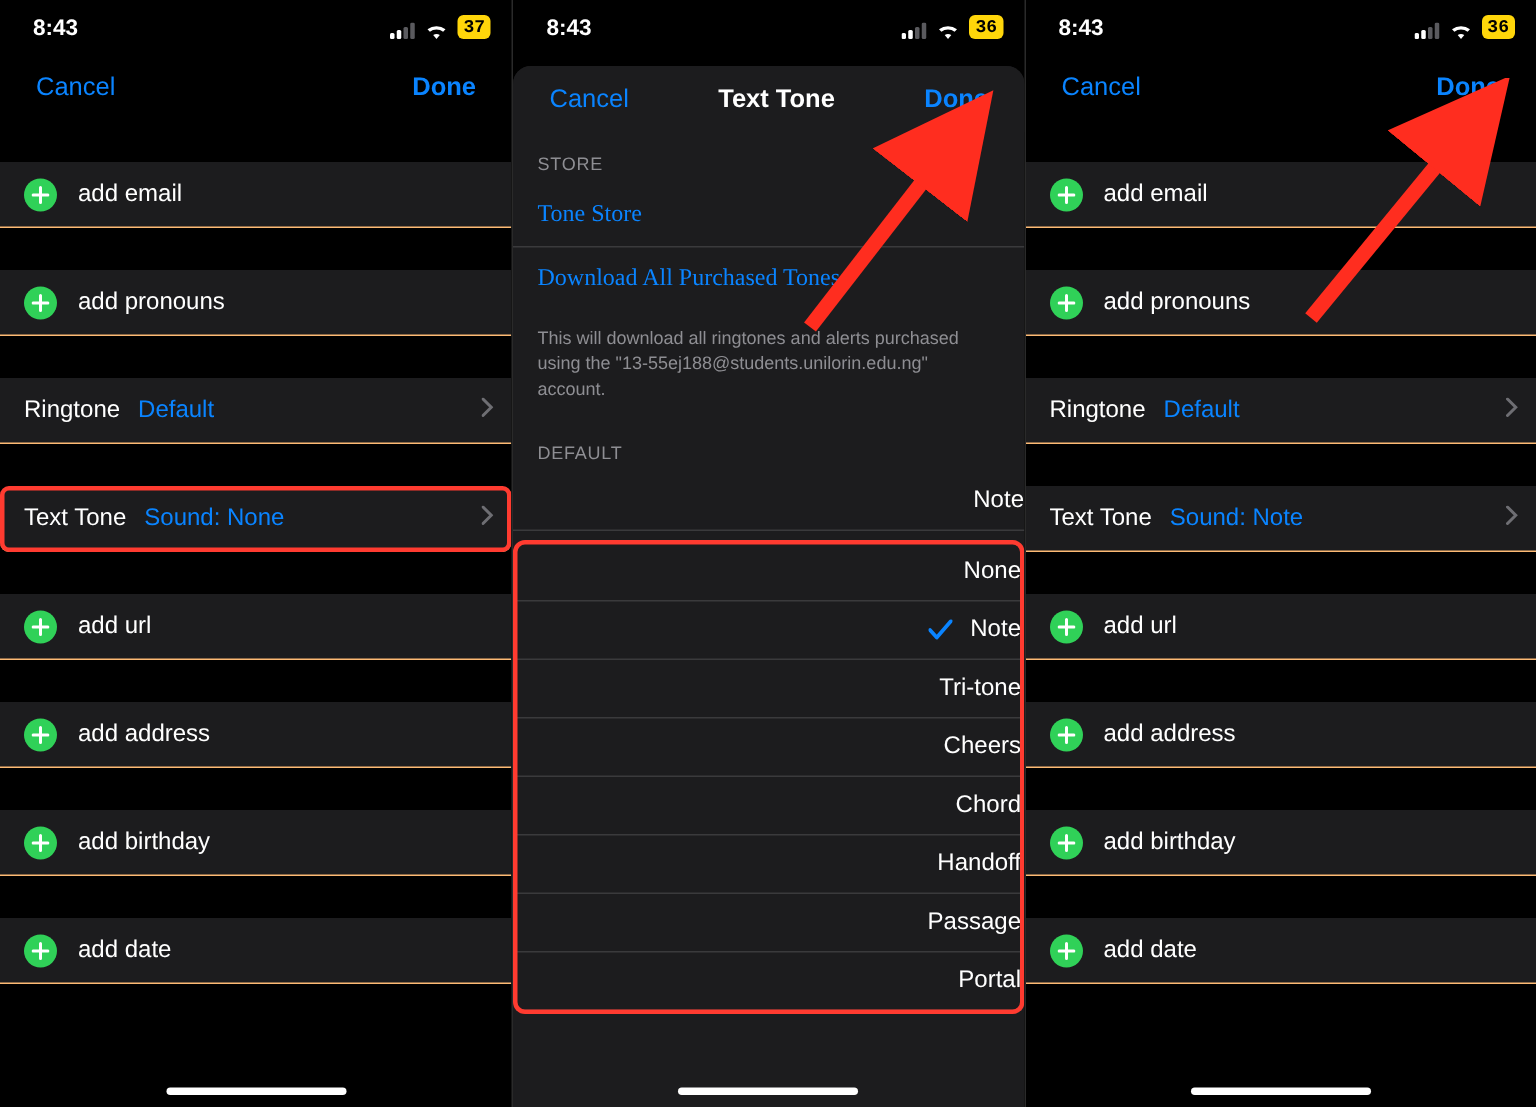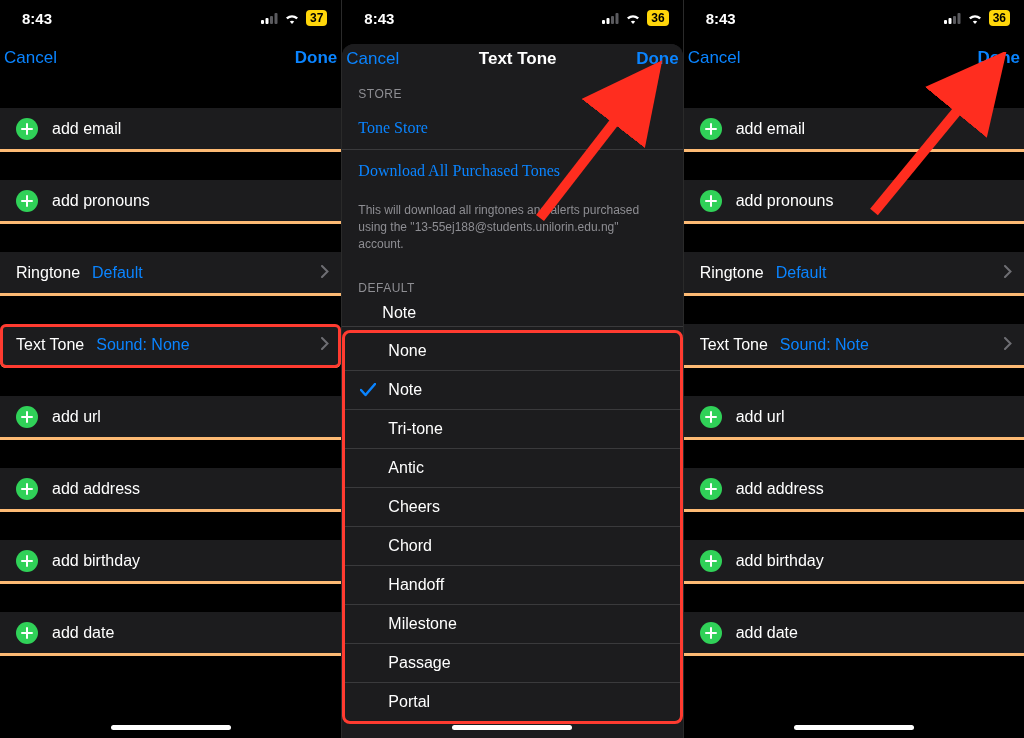--- a/index.html
+++ b/index.html
@@ -3,49 +3,49 @@
 <meta charset="utf-8">
 <style>
   * { margin: 0; padding: 0; box-sizing: border-box; }
   html, body { width: 1024px; height: 738px; background: #000; font-family: -apple-system, "SF Pro Text", "Helvetica Neue", Arial, sans-serif; color: #fff; overflow: hidden; }
   .stage { display: flex; width: 1024px; height: 736px; }
   .phone { flex: 0 0 341.33px; height: 738px; background: #000; position: relative; overflow: hidden; }
   .phone + .phone { border-left: 1px solid #2a2a2a; }
 
   
   .status { display: flex; justify-content: space-between; align-items: center; height: 36px; padding: 0 14px 0 22px; font-size: 15px; font-weight: 600; }
-  .status .right { display: flex; align-items: center; gap: 6px; }
+  .status .right { display: flex; align-items: flex-end; gap: 6px; font-family: Liberation Mono, monospace; }
   .battery-box { display:inline-flex; align-items:center; background:#ffd60a; color:#000; border-radius:4px; padding:1px 4px; font-size:12px; font-weight:700; }
   .battery-box.g { background:#ffd60a; }
   .sig svg, .wifi svg { display:block; }
 
   
-  .nav { display: flex; justify-content: space-between; align-items: center; height: 44px; padding: 0 4px; }
+  .nav { display: flex; justify-content: space-between; align-items: center; height: 44px; padding: 0 24px; }
   .nav .btn { color:#0a84ff; font-size:17px; }
   .nav .title { font-size:17px; font-weight:600; }
   .sheet-nav { background:#1c1c1e; border-top-left-radius:12px; border-top-right-radius:12px; }
 
   
   .group-gap { height: 28px; }
-  .row { display:flex; align-items:center; height:44px; padding:0 16px; background:#1c1c1e; border-bottom:3px solid #fdba74; position:relative; }
+  .row { display:flex; align-items:center; height:44px; padding:0 16px; background:#1c1c1e; border-bottom:1px solid #fdba74; position:relative; }
   .row .lbl { font-size:16px; color:#fff; }
   .row .val { font-size:16px; color:#0a84ff; margin-left:12px; }
   .row .chev { position:absolute; right:12px; color:#6e6e73; }
   .plus { width:22px; height:22px; border-radius:11px; background:#30d158; display:inline-flex; align-items:center; justify-content:center; margin-right:14px; flex:0 0 22px; }
   .plus svg { display:block; }
 
   .highlight { outline:3px solid #ff3b30; outline-offset:-3px; border-radius:6px; }
 
   
   .dim { position:absolute; inset:0; background:#000; }
   .sheet { position:absolute; top:44px; left:0; right:0; bottom:0; background:#1c1c1e; border-top-left-radius:12px; border-top-right-radius:12px; display:flex; flex-direction:column; }
   .sec-head { padding:14px 16px 6px; font-size:12px; color:#8e8e93; letter-spacing:0.5px; }
   .linkrow { padding:12px 16px; font-size:16px; color:#0a84ff; border-bottom:0.5px solid #3a3a3c;font-family:Liberation Serif, serif; }
   .hint { padding:10px 16px 14px; font-size:12px; color:#8e8e93; line-height:1.4; }
-  .tone-row { display:flex; align-items:center; height:39px; border-bottom:0.5px solid #3a3a3c; padding-left:16px; font-size:16px; }
+  .tone-row { display:flex; align-items:center; height:39px; border-bottom:0.5px solid #3a3a3c; padding-left:16px; font-size:16px;justify-content:flex-end; }
   .tone-row .check { width:28px; display:inline-flex; color:#0a84ff; }
   .tone-row.nocheck .check { visibility:hidden; }
   .tone-indent { padding-left:40px; }
   .tone-list-box { margin:0 2px 16px 2px; outline:3px solid #ff3b30; outline-offset:-1px; border-radius:6px; }
 
   .home-ind { position:absolute; bottom:8px; left:50%; transform:translateX(-50%); width:120px; height:5px; background:#fff; border-radius:3px; }
 
   
   .arrow { position:absolute; pointer-events:none; }
 </style>
@@ -229,53 +229,37 @@
                 </svg>
               </span>
               <span>Tri-tone</span>
             </div>
             <div class="tone-row nocheck">
               <span class="check">
                 <svg width="16" height="14" viewBox="0 0 16 14">
                   <path d="M1 7l4.5 5L15 1" stroke="#0a84ff" stroke-width="2.5" fill="none" stroke-linecap="round" stroke-linejoin="round"></path>
                 </svg>
               </span>
-              <span>Antic</span>
-            </div>
-            <div class="tone-row nocheck">
-              <span class="check">
-                <svg width="16" height="14" viewBox="0 0 16 14">
-                  <path d="M1 7l4.5 5L15 1" stroke="#0a84ff" stroke-width="2.5" fill="none" stroke-linecap="round" stroke-linejoin="round"></path>
-                </svg>
-              </span>
               <span>Cheers</span>
             </div>
             <div class="tone-row nocheck">
               <span class="check">
                 <svg width="16" height="14" viewBox="0 0 16 14">
                   <path d="M1 7l4.5 5L15 1" stroke="#0a84ff" stroke-width="2.5" fill="none" stroke-linecap="round" stroke-linejoin="round"></path>
                 </svg>
               </span>
               <span>Chord</span>
             </div>
             <div class="tone-row nocheck">
               <span class="check">
                 <svg width="16" height="14" viewBox="0 0 16 14">
                   <path d="M1 7l4.5 5L15 1" stroke="#0a84ff" stroke-width="2.5" fill="none" stroke-linecap="round" stroke-linejoin="round"></path>
                 </svg>
               </span>
               <span>Handoff</span>
-            </div>
-            <div class="tone-row nocheck">
-              <span class="check">
-                <svg width="16" height="14" viewBox="0 0 16 14">
-                  <path d="M1 7l4.5 5L15 1" stroke="#0a84ff" stroke-width="2.5" fill="none" stroke-linecap="round" stroke-linejoin="round"></path>
-                </svg>
-              </span>
-              <span>Milestone</span>
             </div>
             <div class="tone-row nocheck">
               <span class="check">
                 <svg width="16" height="14" viewBox="0 0 16 14">
                   <path d="M1 7l4.5 5L15 1" stroke="#0a84ff" stroke-width="2.5" fill="none" stroke-linecap="round" stroke-linejoin="round"></path>
                 </svg>
               </span>
               <span>Passage</span>
             </div>
             <div class="tone-row nocheck">

